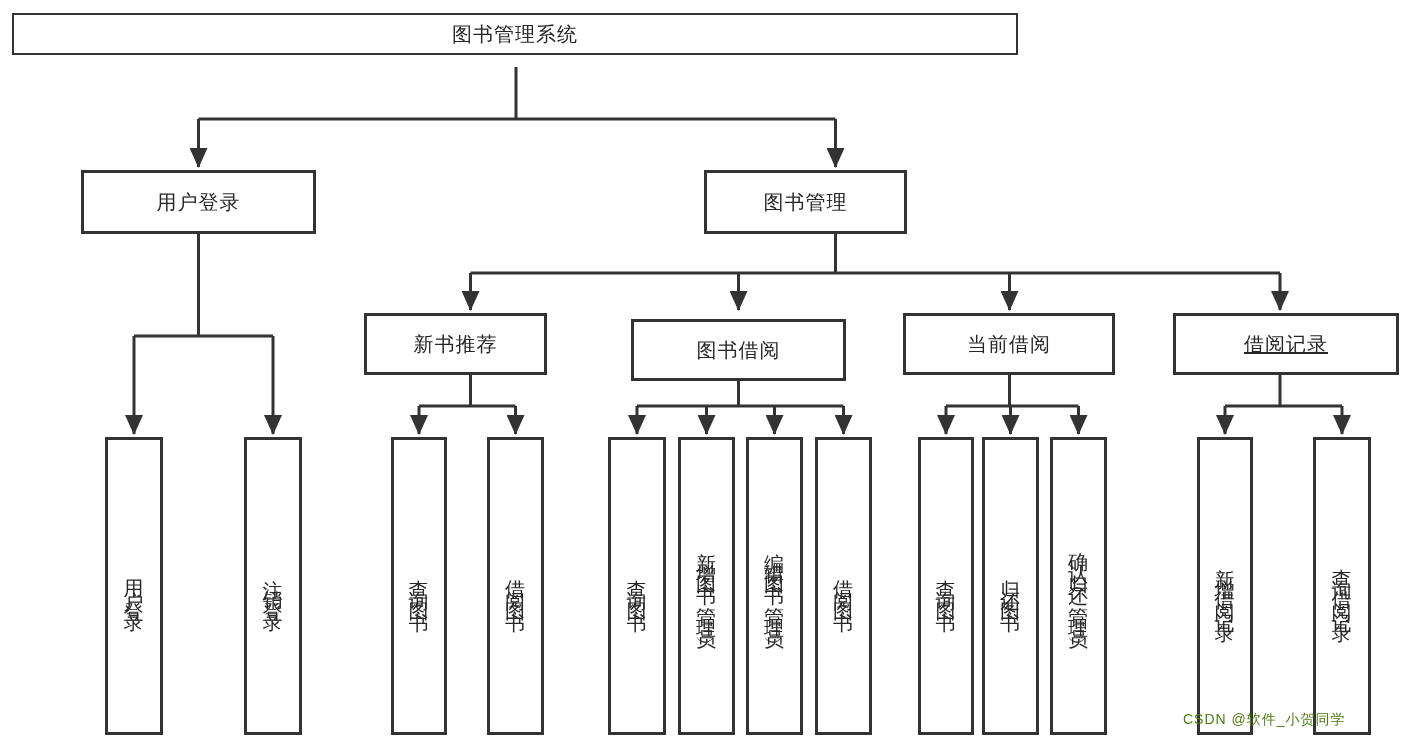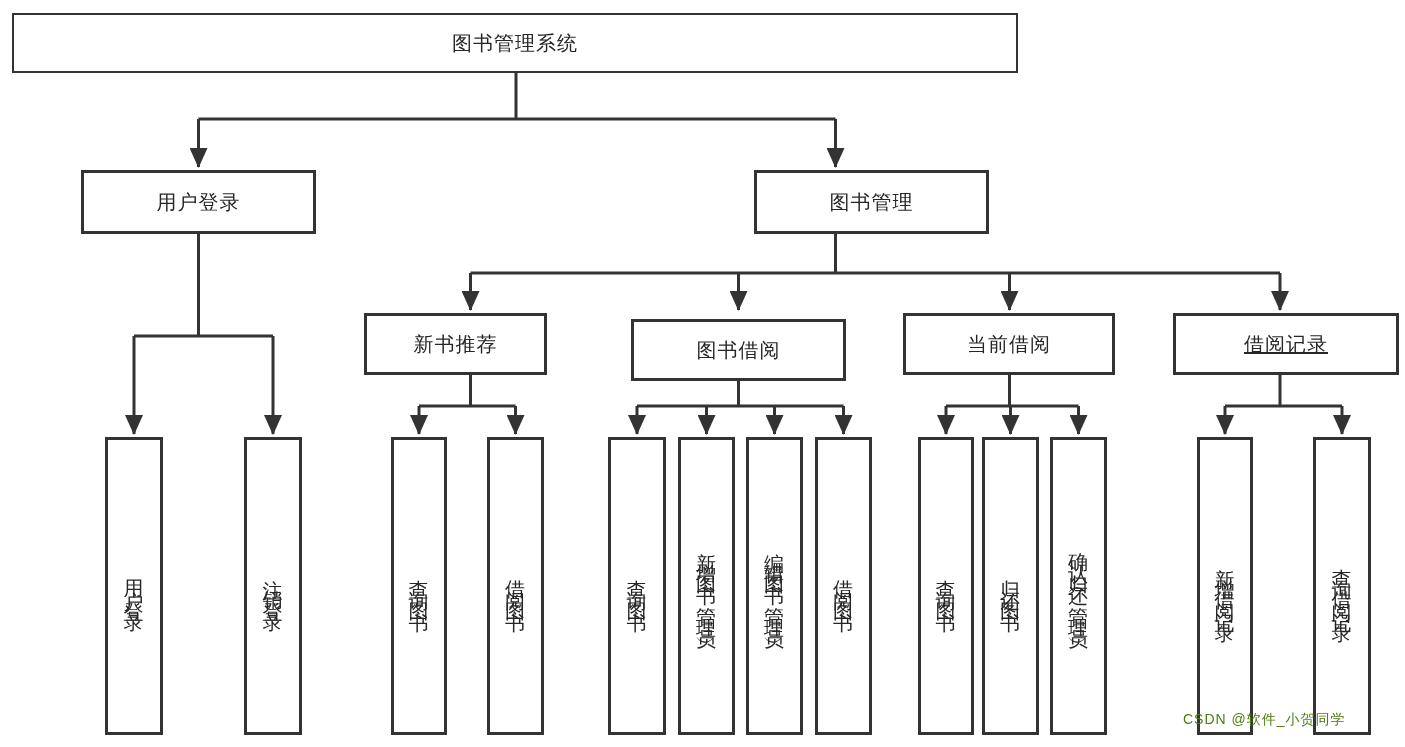--- a/index.html
+++ b/index.html
@@ -97,24 +97,24 @@
       <line x1="946" y1="406" x2="946" y2="434" marker-end="url(#arw)"></line>
       <line x1="1010.5" y1="406" x2="1010.5" y2="434" marker-end="url(#arw)"></line>
       <line x1="1078.5" y1="406" x2="1078.5" y2="434" marker-end="url(#arw)"></line>
 
       <path d="M1280 375 V406 M1225 406 H1342"></path>
       <line x1="1225" y1="406" x2="1225" y2="434" marker-end="url(#arw)"></line>
       <line x1="1342" y1="406" x2="1342" y2="434" marker-end="url(#arw)"></line>
     </g>
   </svg>
 
-  <div class="box root" style="left:12px; top:13px; width:1006px; height:60px;">图书管理系统</div>
+  <div class="box root" style="left:12px; top:13px; width:1006px; height:42px;">图书管理系统</div>
 
   <div class="box" style="left:81px; top:170px; width:235px; height:64px;">用户登录</div>
-  <div class="box" style="left:754px; top:170px; width:235px; height:64px;">图书管理</div>
+  <div class="box" style="left:704px; top:170px; width:203px; height:64px;">图书管理</div>
 
   <div class="box" style="left:364px; top:313px; width:183px; height:62px;">新书推荐</div>
   <div class="box" style="left:631px; top:319px; width:215px; height:62px;">图书借阅</div>
   <div class="box" style="left:903px; top:313px; width:212px; height:62px;">当前借阅</div>
   <div class="box" style="left:1173px; top:313px; width:226px; height:62px;text-decoration:underline;">借阅记录</div>
 
   <div class="box leaf" style="left:105px; top:437px; width:58px; height:298px;">
     <span class="vtext">用户登录</span>
   </div>
   <div class="box leaf" style="left:244px; top:437px; width:58px; height:298px;">

